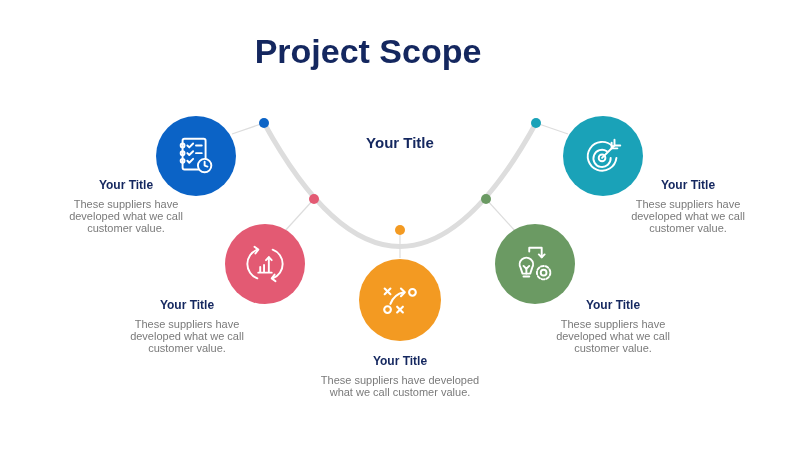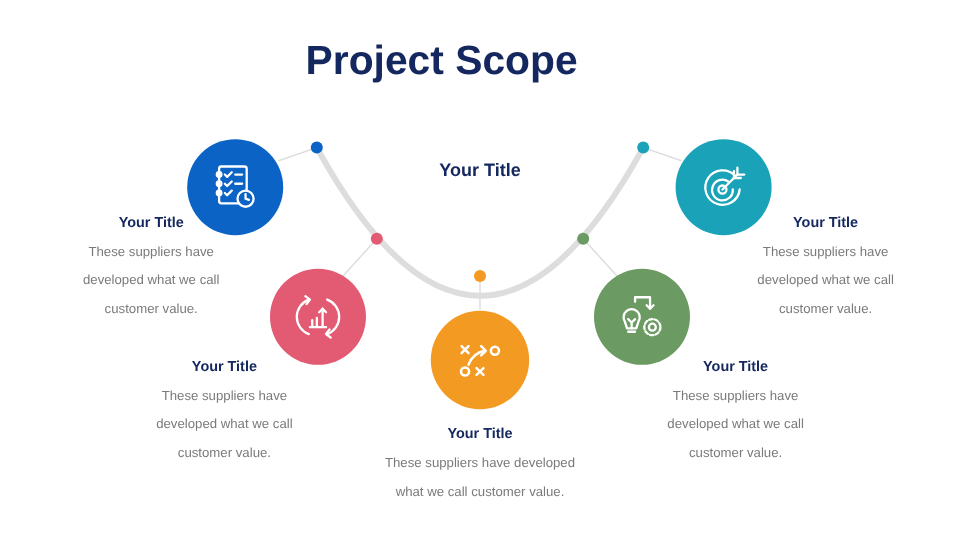--- a/index.html
+++ b/index.html
@@ -3,21 +3,21 @@
 <meta charset="utf-8">
 <style>
   html,body{margin:0;padding:0;}
   body{width:800px;height:450px;background:#ffffff;position:relative;overflow:hidden;font-family:"Liberation Sans",sans-serif;}
   .title{position:absolute;left:0;top:32px;width:712px;text-align:center;font-size:34px;font-weight:bold;color:#14275f;margin-left:12px;}
   svg.connectors{position:absolute;left:0;top:0;}
   .circle{position:absolute;border-radius:50%;display:flex;align-items:center;justify-content:center;}
   .circle svg{width:46px;height:46px;}
   .label{position:absolute;text-align:center;}
   .label .h{font-size:12px;font-weight:bold;color:#14275f;margin-bottom:6px;}
-  .label .d{font-size:11px;color:#7a7a7a;line-height:24px;}
+  .label .d{font-size:11px;color:#7a7a7a;line-height:12px;}
   .center-title{position:absolute;left:340px;top:134px;width:120px;text-align:center;font-size:15px;font-weight:bold;color:#14275f;}
 </style>
 </head>
 <body>
 
 <div class="title">Project Scope</div>
 
 <svg class="connectors" width="800" height="450">
   <path d="M264 123 Q 400 370 536 123" fill="none" stroke="#dddddd" stroke-width="5"></path>
   <line x1="264" y1="123" x2="232" y2="134" stroke="#dddddd" stroke-width="1.2"></line>

